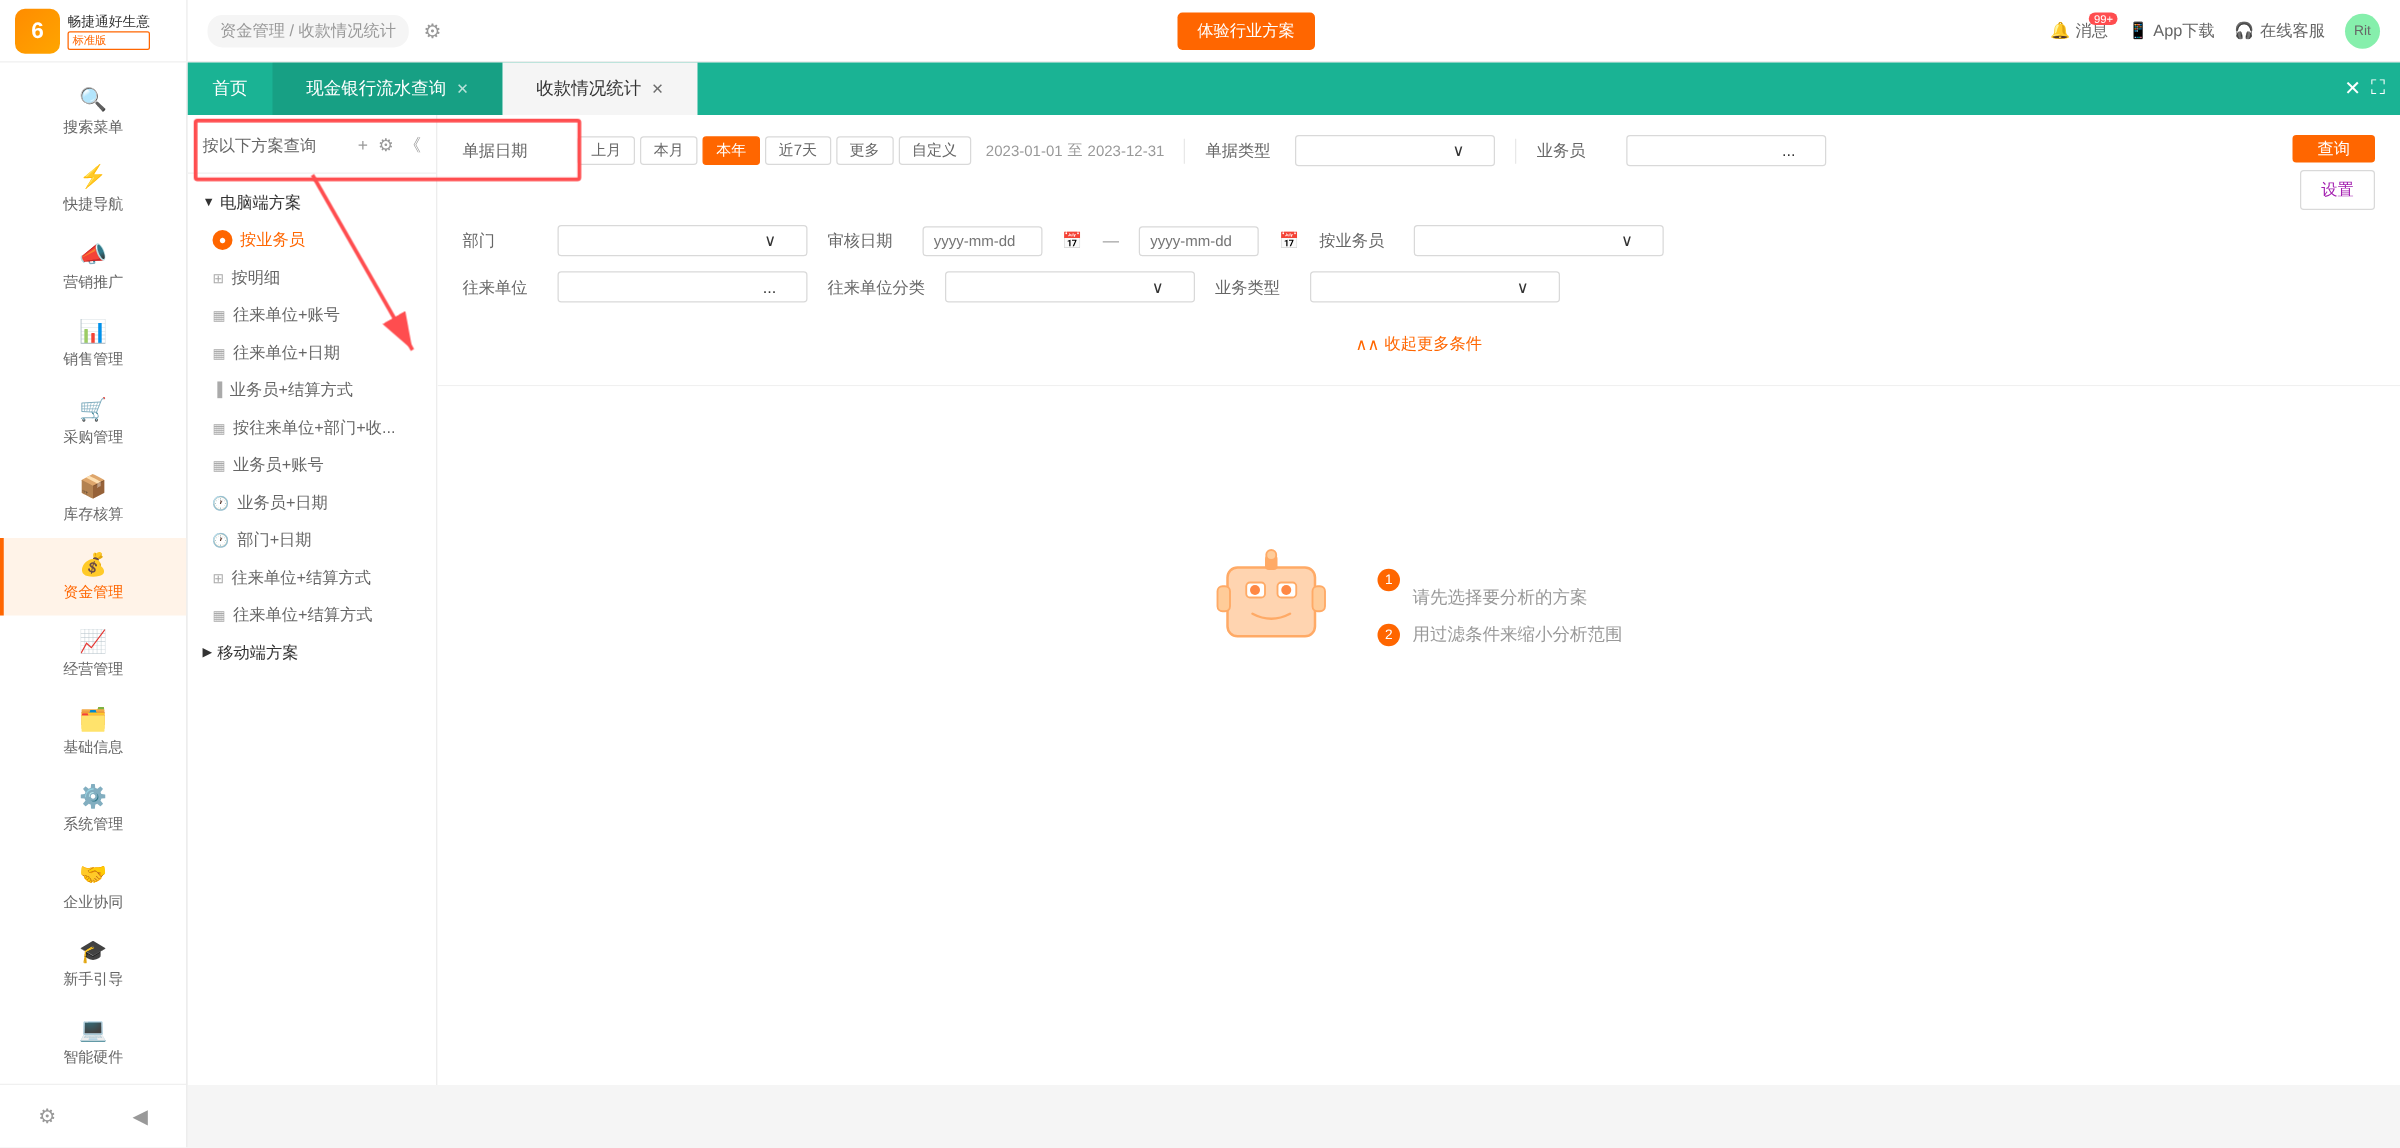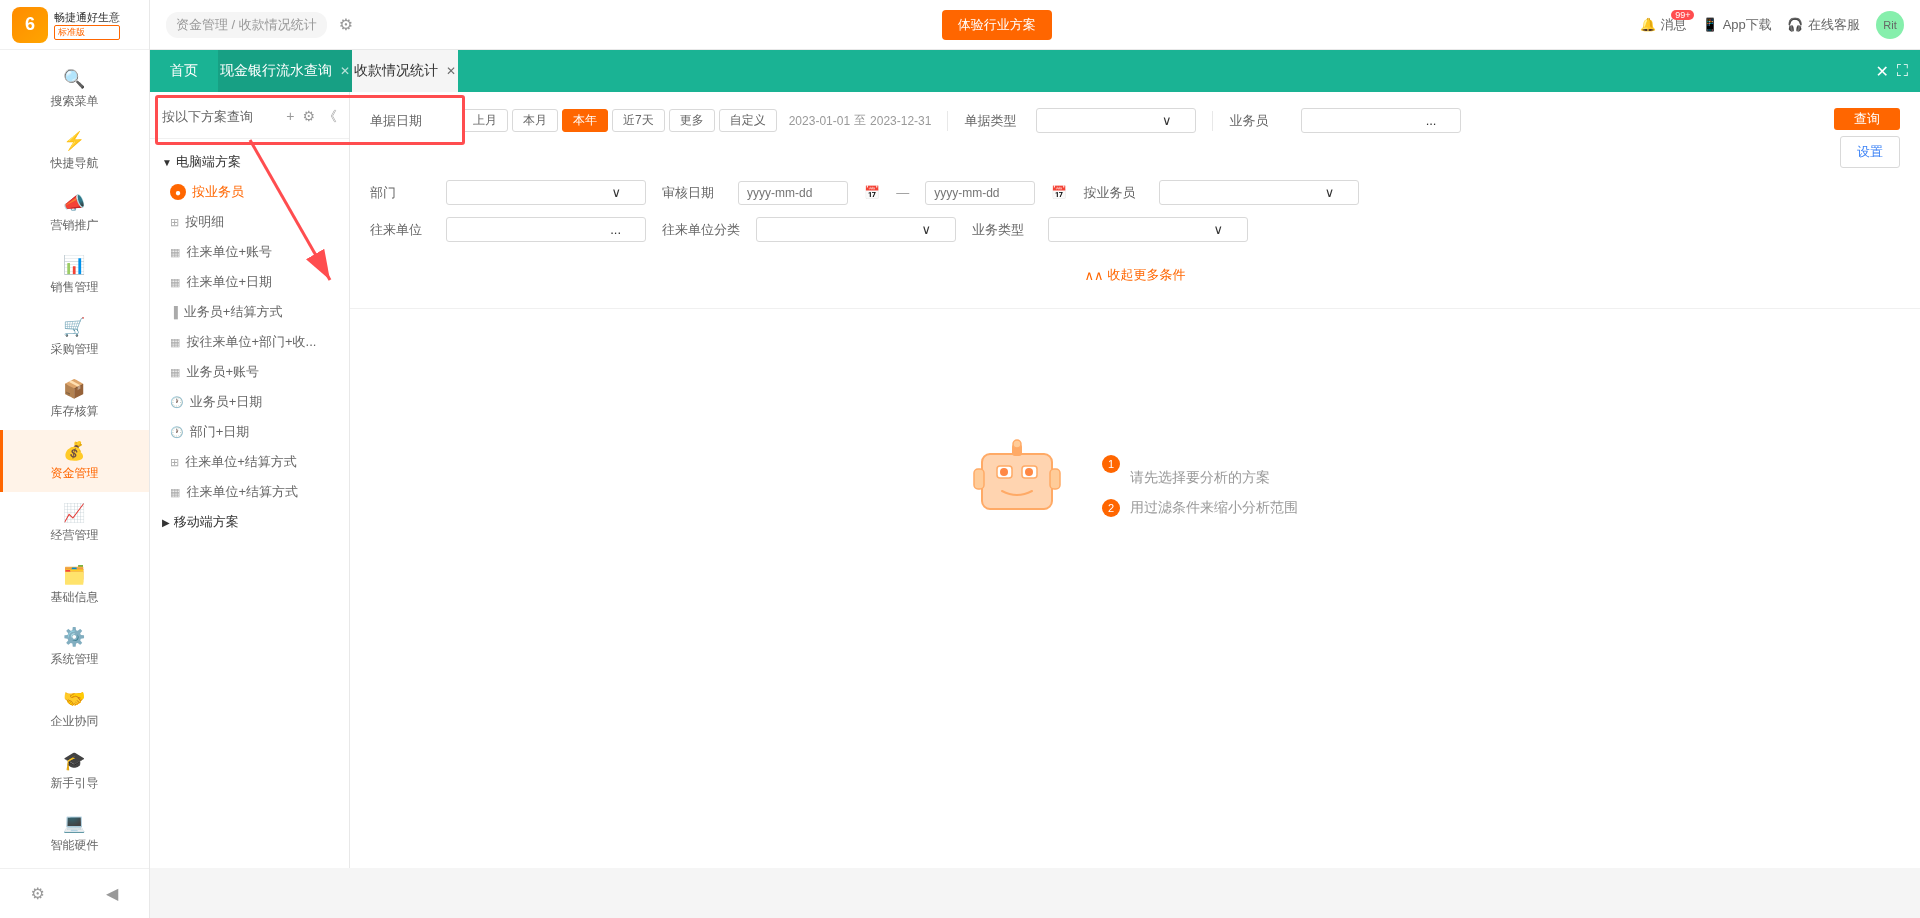--- a/index.html
+++ b/index.html
@@ -29,21 +29,21 @@
     .header-trial-btn { background: #ff6600; color: white; border: none; padding: 6px 16px; border-radius: 4px; cursor: pointer; font-size: 13px; }
     .header-right { display: flex; align-items: center; gap: 16px; color: #666; font-size: 13px; }
     .header-msg { position: relative; cursor: pointer; }
     .msg-badge { position: absolute; top: -6px; right: -8px; background: #ff4d4f; color: white; font-size: 9px; padding: 0 4px; border-radius: 8px; }
     .header-right-item { cursor: pointer; display: flex; align-items: center; gap: 4px; }
     .user-avatar { width: 28px; height: 28px; border-radius: 50%; background: #ddd; }
 
     
     .tab-bar { height: 42px; background: #1ab394; display: flex; align-items: center; padding: 0 0; flex-shrink: 0; }
     .tab-home { padding: 0 20px; color: white; font-size: 14px; cursor: pointer; height: 42px; display: flex; align-items: center; }
-    .tab-item { padding: 0 2px; color: white; font-size: 14px; cursor: pointer; height: 42px; display: flex; align-items: center; gap: 8px; background: rgba(0,0,0,0.1); position: relative; }
+    .tab-item { padding: 0 27px; color: white; font-size: 14px; cursor: pointer; height: 42px; display: flex; align-items: center; gap: 8px; background: rgba(0,0,0,0.1); position: relative; }
     .tab-item.active { background: #f5f5f5; color: #333; }
     .tab-close { font-size: 12px; opacity: 0.7; }
     .tab-spacer { flex: 1; }
     .tab-window-btns { display: flex; gap: 8px; padding: 0 12px; color: white; font-size: 16px; }
 
     
     .page-content { flex: 1; overflow: auto; padding: 0; }
 
     
     .page-header { background: white; padding: 12px 20px; display: flex; align-items: center; justify-content: space-between; border-bottom: 1px solid #e8e8e8; }
@@ -68,25 +68,25 @@
     
     .right-panel { flex: 1; background: white; overflow: auto; }
     .filter-area { padding: 16px 20px; background: white; border-bottom: 1px solid #f0f0f0; }
     .filter-row { display: flex; align-items: center; gap: 16px; margin-bottom: 12px; }
     .filter-label { color: #666; font-size: 13px; white-space: nowrap; min-width: 60px; }
     .filter-dates { display: flex; align-items: center; gap: 4px; flex-wrap: wrap; padding-left: 20px; }
     .date-btn { padding: 2px 10px; border: 1px solid #d9d9d9; border-radius: 3px; cursor: pointer; font-size: 12px; color: #666; background: white; }
     .date-btn.active { background: #ff6600; color: white; border-color: #ff6600; }
     .date-range { display: flex; align-items: center; gap: 4px; color: #999; font-size: 12px; }
     .filter-select { border: 1px solid #d9d9d9; border-radius: 3px; padding: 4px 24px 4px 8px; font-size: 13px; color: #333; background: white; cursor: pointer; min-width: 140px; position: relative; display: flex; align-items: center; justify-content: space-between; }
-    .filter-date-input { border: 1px solid #d9d9d9; border-radius: 3px; padding: 4px 8px; font-size: 12px; color: #3b82f6; width: 110px; }
+    .filter-date-input { border: 1px solid #d9d9d9; border-radius: 3px; padding: 4px 8px; font-size: 12px; color: #3b82f6; width: 96px; }
     .filter-dash { color: #999; }
     .collapse-btn { display: flex; align-items: center; justify-content: center; color: #ff6600; font-size: 13px; cursor: pointer; padding: 8px; gap: 4px; }
     .query-btn { background: #ff6600; color: white; border: none; padding: 2px 20px; border-radius: 3px; cursor: pointer; font-size: 13px; }
-    .setting-btn { background: white; color: #3b82f6; border: 1px solid #d9d9d9; padding: 6px 16px; border-radius: 3px; cursor: pointer; font-size: 13px; }
+    .setting-btn { background: white; color: #a21caf; border: 1px solid #d9d9d9; padding: 6px 16px; border-radius: 3px; cursor: pointer; font-size: 13px; }
   </style>
 </head>
 <body>
 
 <div class="sidebar">
   <div class="sidebar-logo">
     <div class="logo-icon">
       <span>6</span>
     </div>
     <div>

